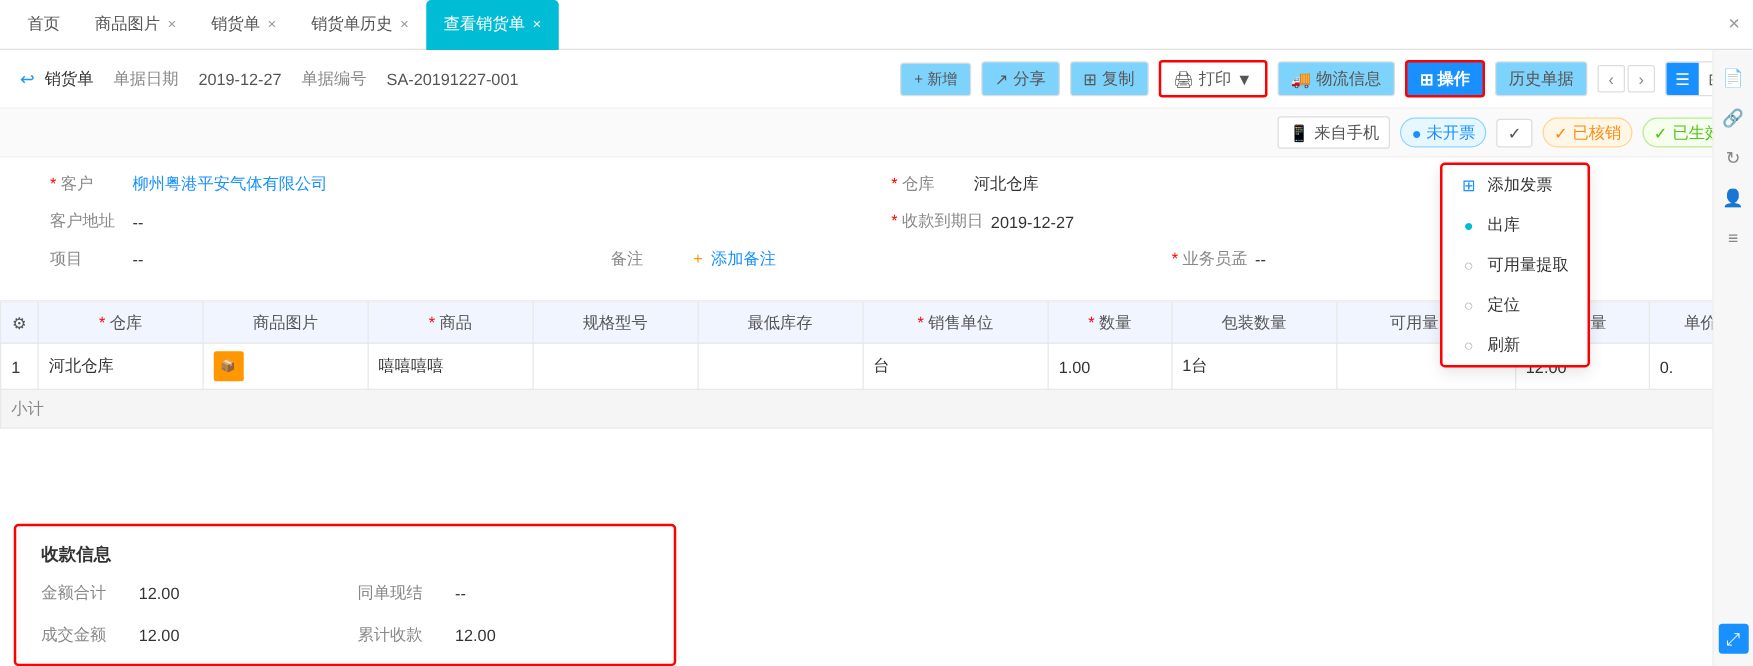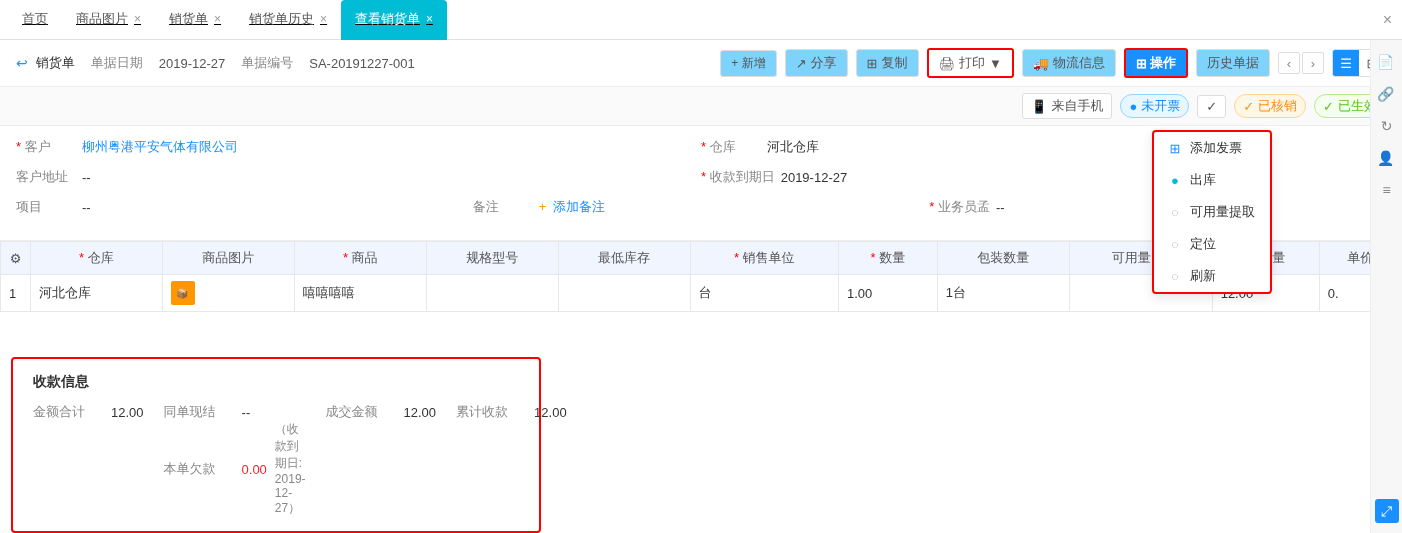--- a/index.html
+++ b/index.html
@@ -6,21 +6,20 @@
     body { background: #f0f2f5; overflow: hidden; }
 
     
     .tab-bar {
       display: flex; align-items: center;
       background: #fff;
       border-bottom: 1px solid #e0e0e0;
       padding: 0 8px;
       height: 40px;
       position: relative;
-      text-decoration: underline;
     }
     .tab-item {
       display: flex; align-items: center;
       padding: 0 14px; height: 40px;
       cursor: pointer; color: #555; border-bottom: 2px solid transparent;
       white-space: nowrap;
     }
     .tab-item .tab-close { margin-left: 6px; color: #999; cursor: pointer; font-size: 12px; }
     .tab-item.highlight { background: #00bcd4; color: #fff; border-radius: 4px 4px 0 0; border-bottom: 2px solid #00bcd4; }
     .tab-item.highlight .tab-close { color: #fff; }
@@ -67,21 +66,21 @@
     .status-badge { display: inline-flex; align-items: center; gap: 4px; padding: 2px 8px; border-radius: 12px; font-size: 12px; }
     .status-open { background: #e6f7ff; color: #1890ff; border: 1px solid #91d5ff; }
     .status-canceled { background: #fff7e6; color: #fa8c16; border: 1px solid #ffd591; }
     .status-effective { background: #f6ffed; color: #52c41a; border: 1px solid #b7eb8f; }
 
     
     .form-section {
       padding: 12px 16px;
       background: #fff;
     }
-    .form-row { display: flex; align-items: center; margin-bottom: 12px; gap: 0; }
+    .form-row { display: flex; align-items: center; margin-bottom: 12px; gap: 0; margin-left: 24px; }
     .form-field { display: flex; align-items: center; gap: 6px; flex: 1; }
     .form-label { color: #888; min-width: 60px; white-space: nowrap; }
     .form-label.required::before { content: '* '; color: red; }
     .form-value { color: #333; }
     .form-link { color: #1890ff; cursor: pointer; }
 
     
     .table-wrapper { overflow-x: auto; border-top: 1px solid #eee; }
     table { width: 100%; border-collapse: collapse; font-size: 12px; }
     thead tr { background: #f0f5ff; }
@@ -97,21 +96,21 @@
       position: absolute;
       bottom: 0; left: 11px;
       width: 530px;
       background: #fff;
       border: 2px solid red;
       border-radius: 4px;
       padding: 14px 20px;
       z-index: 5;
     }
     .bottom-panel-title { font-weight: bold; color: #333; margin-bottom: 12px; font-size: 14px; }
-    .bottom-grid { display: grid; grid-template-columns: 1fr 1fr 1fr 1fr; gap: 0 20px; }
+    .bottom-grid { display: grid; grid-template-columns: 1fr 1fr; gap: 16px 20px; }
     .bottom-row { display: flex; align-items: center; gap: 8px; }
     .bottom-label { color: #888; min-width: 70px; }
     .bottom-value { color: #333; }
     .bottom-value.red { color: #f5222d; }
     .bottom-value.hint { color: #888; font-size: 12px; }
 
     
     .right-sidebar {
       position: absolute;
       right: 0; top: 0;
@@ -331,20 +330,25 @@
             <td>嘻嘻嘻嘻</td>
             <td></td>
             <td></td>
             <td>台</td>
             <td>1.00</td>
             <td>1台</td>
             <td></td>
             <td>12.00</td>
             <td>0.</td>
           </tr>
+          <tr class="subtotal-row">
+            <td colspan="12">
+              <span>小计</span>
+            </td>
+          </tr>
         </tbody>
       </table>
     </div>
 
     <div class="bottom-panel">
       <div class="bottom-panel-title">收款信息</div>
       <div class="bottom-grid">
         <div class="bottom-row">
           <span class="bottom-label">金额合计</span>
           <span class="bottom-value">12.00</span>
@@ -353,25 +357,20 @@
           <span class="bottom-label">同单现结</span>
           <span class="bottom-value">--</span>
         </div>
         <div class="bottom-row">
           <span class="bottom-label">成交金额</span>
           <span class="bottom-value">12.00</span>
         </div>
         <div class="bottom-row">
           <span class="bottom-label">累计收款</span>
           <span class="bottom-value">12.00</span>
-        </div>
-        <div class="bottom-row" style="grid-column: 2;">
-          <span class="bottom-label">本单欠款</span>
-          <span class="bottom-value red">0.00</span>
-          <span class="bottom-value hint">（收款到期日: 2019-12-27）</span>
         </div>
       </div>
     </div>
 
     <div class="dropdown-menu">
       <div class="dropdown-item">
         <span class="dropdown-icon icon-blue">⊞</span>
         <span>添加发票</span>
       </div>
       <div class="dropdown-item">

